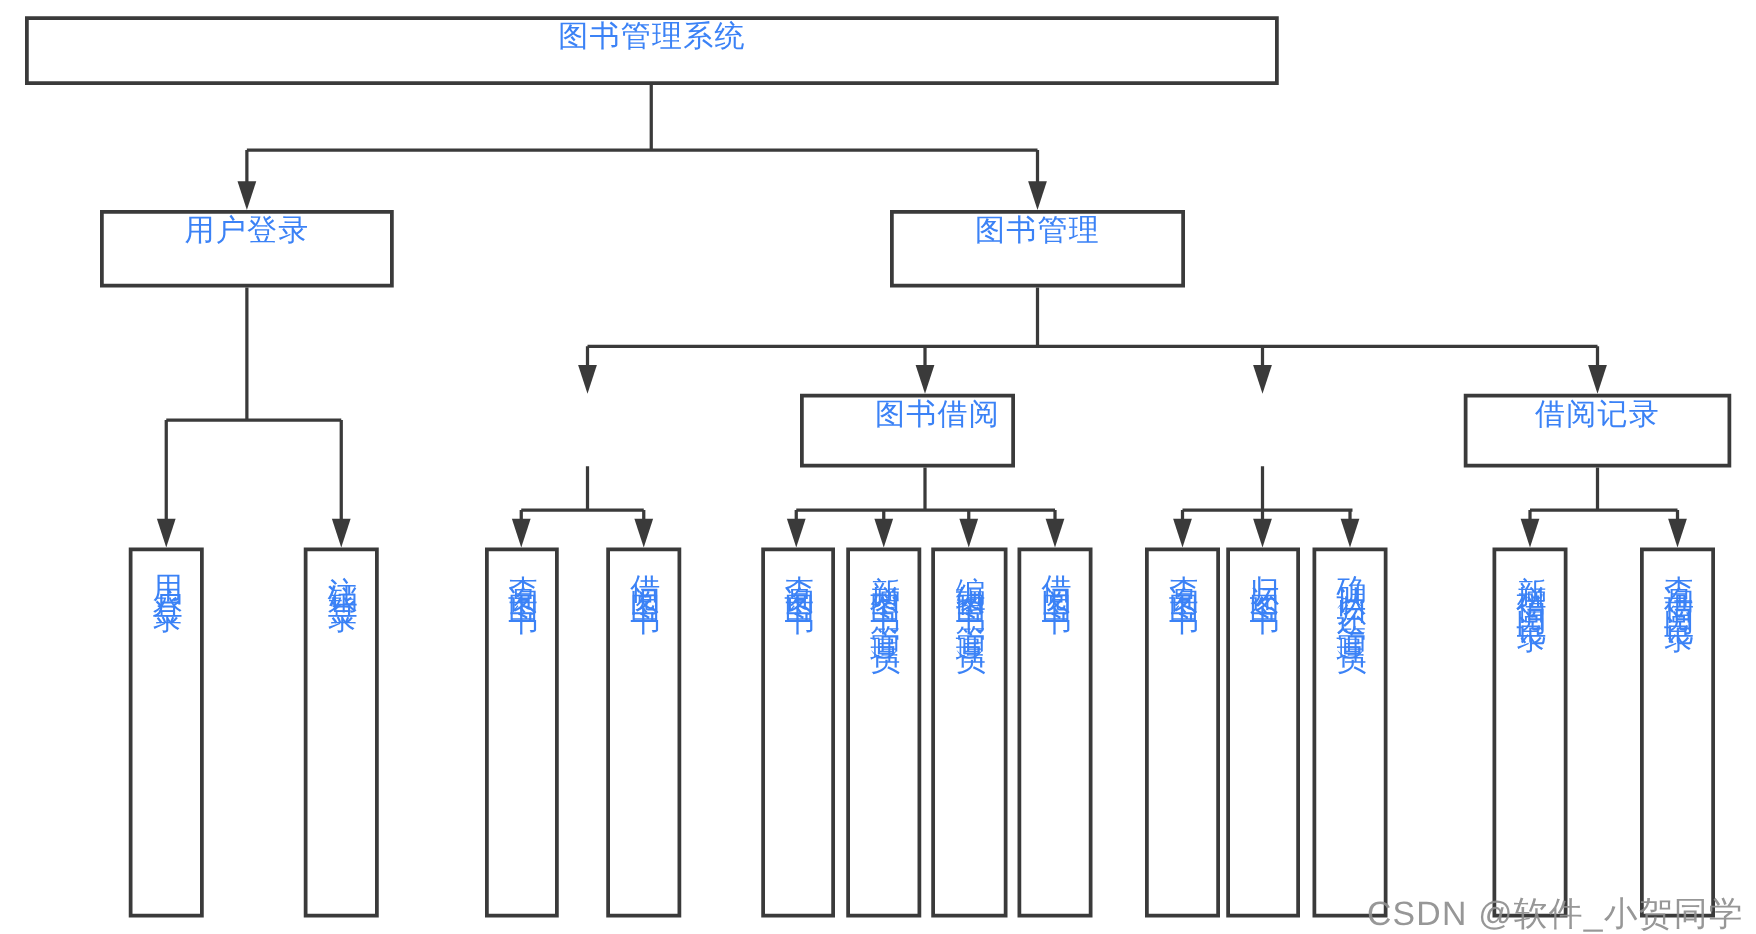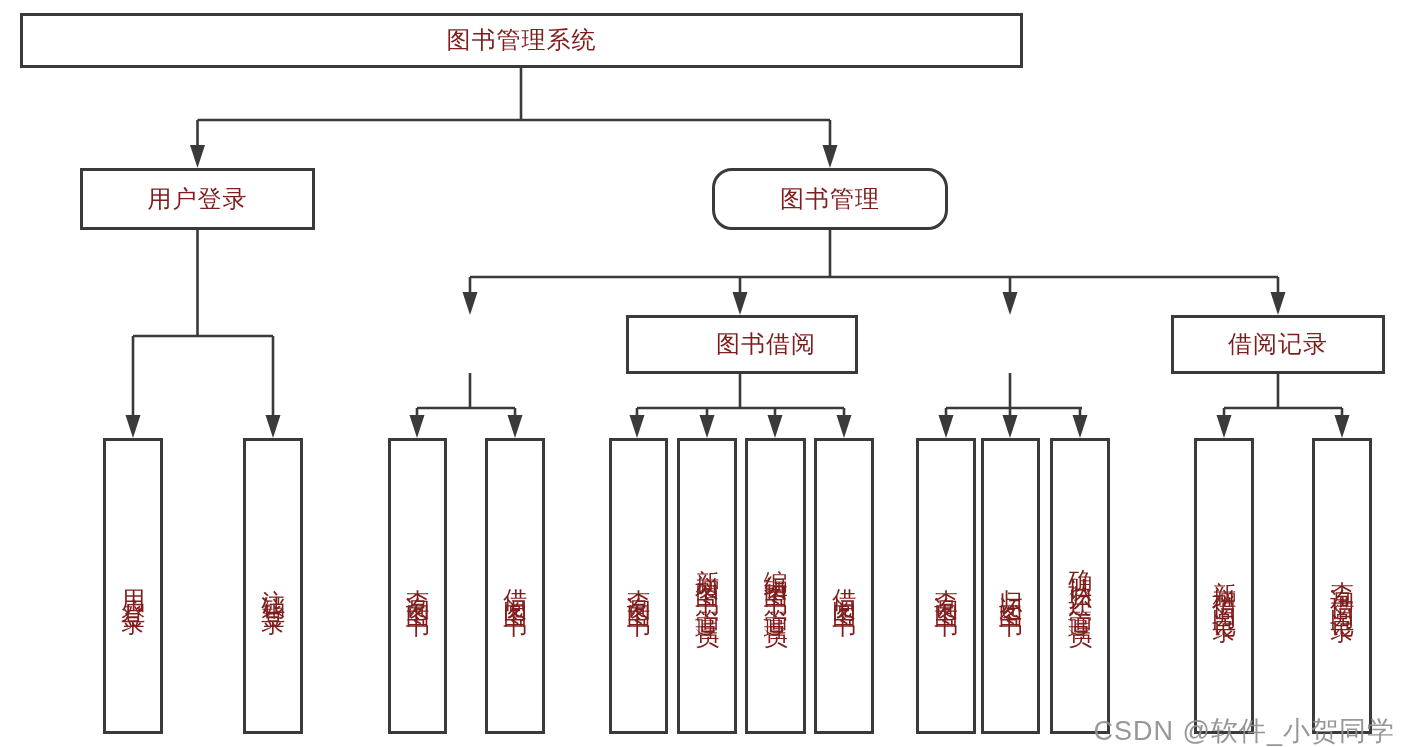--- a/index.html
+++ b/index.html
@@ -20,23 +20,23 @@
     left: 0; top: 0;
     width: 1405px;
     height: 747px;
   }
   .node {
     position: absolute;
     box-sizing: border-box;
     border: 3px solid #3a3a3a;
     background: #ffffff;
     display: flex;
-    align-items: center;
+    align-items: flex-start;
     justify-content: center;
-    color: #7f1d1d;
+    color: #3b82f6;
     font-size: 24px;
     letter-spacing: 1px;
     text-align: center;
     line-height: 1.2;
   }
   .node.leaf {
     top: 438px;
     height: 296px;
   }
   .node.leaf .vtext {
@@ -117,25 +117,25 @@
       <polygon points="1334.5,415 1349.5,415 1342,438" fill="#3a3a3a"></polygon>
     </svg>
 
   <div class="node" style="left:20px; top:13px; width:1003px; height:55px;">
     <span>图书管理系统</span>
   </div>
 
   <div class="node" style="left:80px; top:168px; width:235px; height:62px;">
     <span>用户登录</span>
   </div>
-  <div class="node" style="left:712px; top:168px; width:236px; height:62px;border-radius:20px;">
+  <div class="node" style="left:712px; top:168px; width:236px; height:62px;">
     <span>图书管理</span>
   </div>
 
-  <div class="node" style="left:626px; top:315px; width:232px; height:59px;padding-left:48px;">
+  <div class="node" style="left:640px; top:315px; width:172px; height:59px;padding-left:48px;">
     <span>图书借阅</span>
   </div>
   <div class="node" style="left:1171px; top:315px; width:214px; height:59px;">
     <span>借阅记录</span>
   </div>
 
   <div class="node leaf" style="left:103px; width:60px;">
     <span class="vtext">用户登录</span>
   </div>
   <div class="node leaf" style="left:243px; width:60px;">

